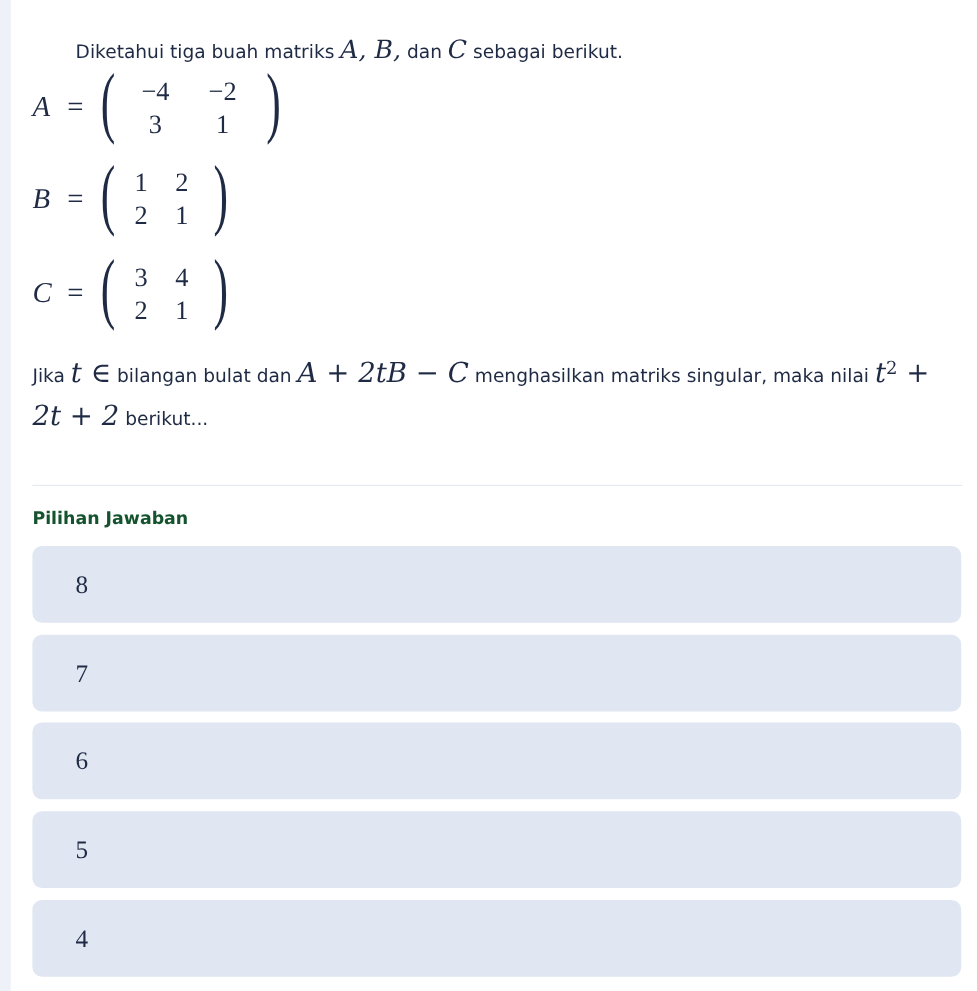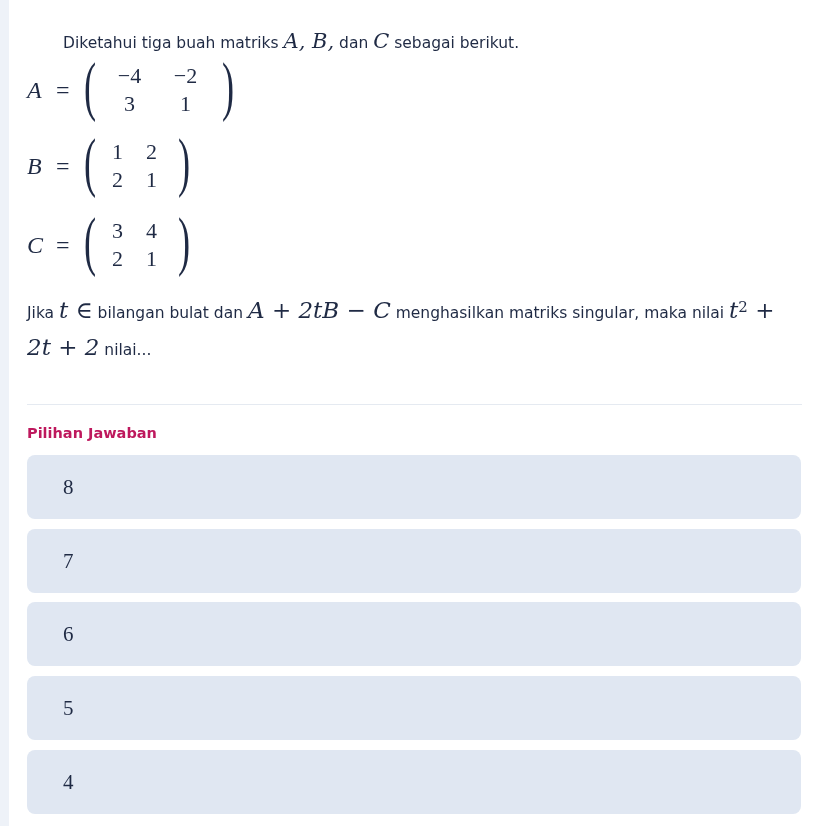--- a/index.html
+++ b/index.html
@@ -51,21 +51,21 @@
     position: absolute; top: 290px; left: 0; width: 775px;
     font-size: 15.5px; line-height: 34px;
   }
   .question .m { font-size: 23px; }
   .question .mu { font-size: 23px; }
   .divider {
     position: absolute; top: 404px; left: 0; width: 775px; height: 1px; background: #e5eaf1;
   }
   .choices-title {
     position: absolute; top: 425px; left: 0;
-    font-size: 14.5px; font-weight: bold; color: #be185d;
+    font-size: 14.5px; font-weight: bold; color: #14532d;
   }
   .choice {
     position: absolute; left: 0; width: 774px; height: 64px;
     background: #e0e7f2; border-radius: 8px;
     display: flex; align-items: center; cursor: pointer;
   }
   .choice span {
     margin-left: 36px;
     font-family: "Liberation Serif", "DejaVu Serif", serif; font-size: 21px; color: #1f2a44;
   }
@@ -115,21 +115,21 @@
       <span>3</span>
       <span>4</span>
       <span>2</span>
       <span>1</span>
     </div>
     <span class="paren">)</span>
   </div>
 
   <div class="question">
     <span>Jika </span><span class="m">t</span><span class="mu"> ∈</span><span> bilangan bulat dan </span><span class="m">A + 2tB − C</span><span> menghasilkan matriks singular, maka nilai </span><span class="m">t</span><sup class="mu" style="font-size:15px;">2</sup><span class="mu"> +</span><br>
-    <span class="m">2t + 2</span><span> nilai...</span>
+    <span class="m">2t + 2</span><span> berikut...</span>
   </div>
 
   <div class="divider"></div>
 
   <div class="choices-title">Pilihan Jawaban</div>
 
   <div class="choice" style="top:455px;">
     <span>8</span>
   </div>
   <div class="choice" style="top:529px;">

